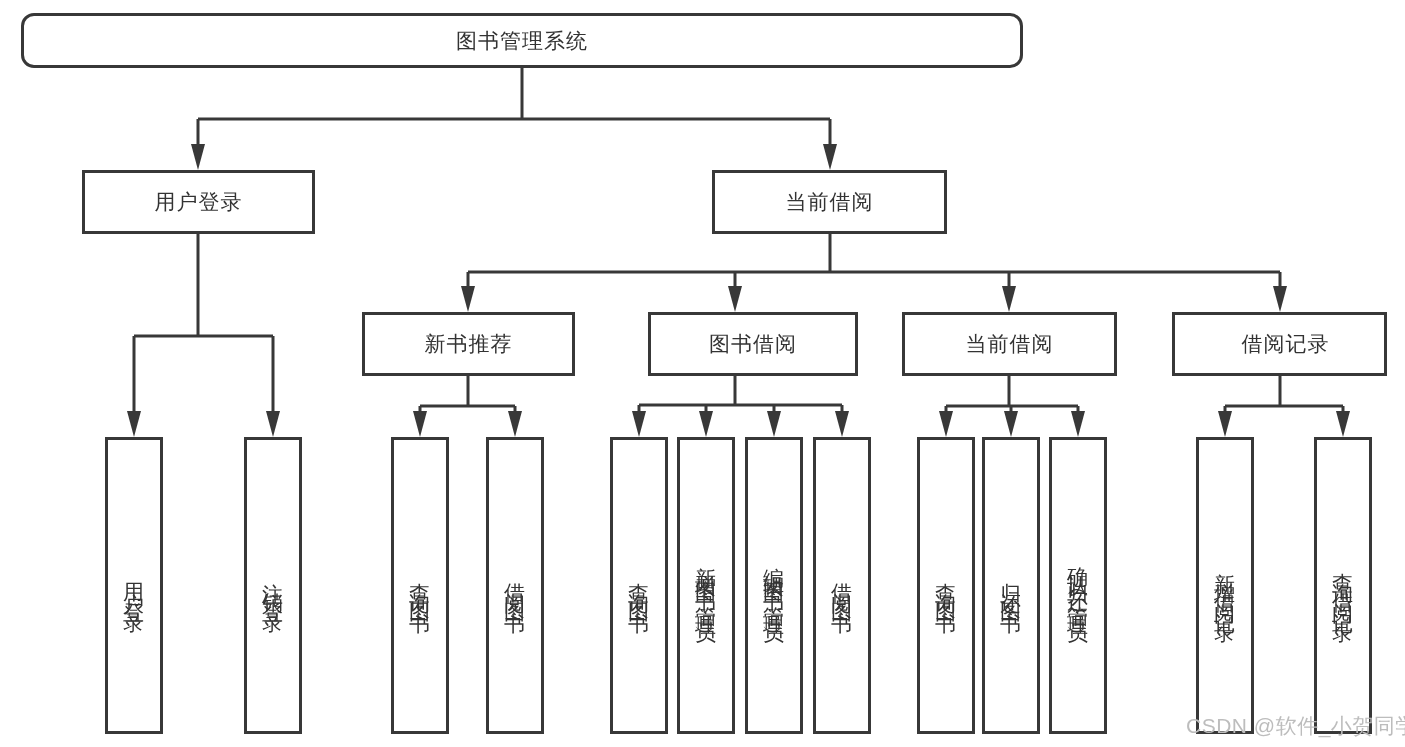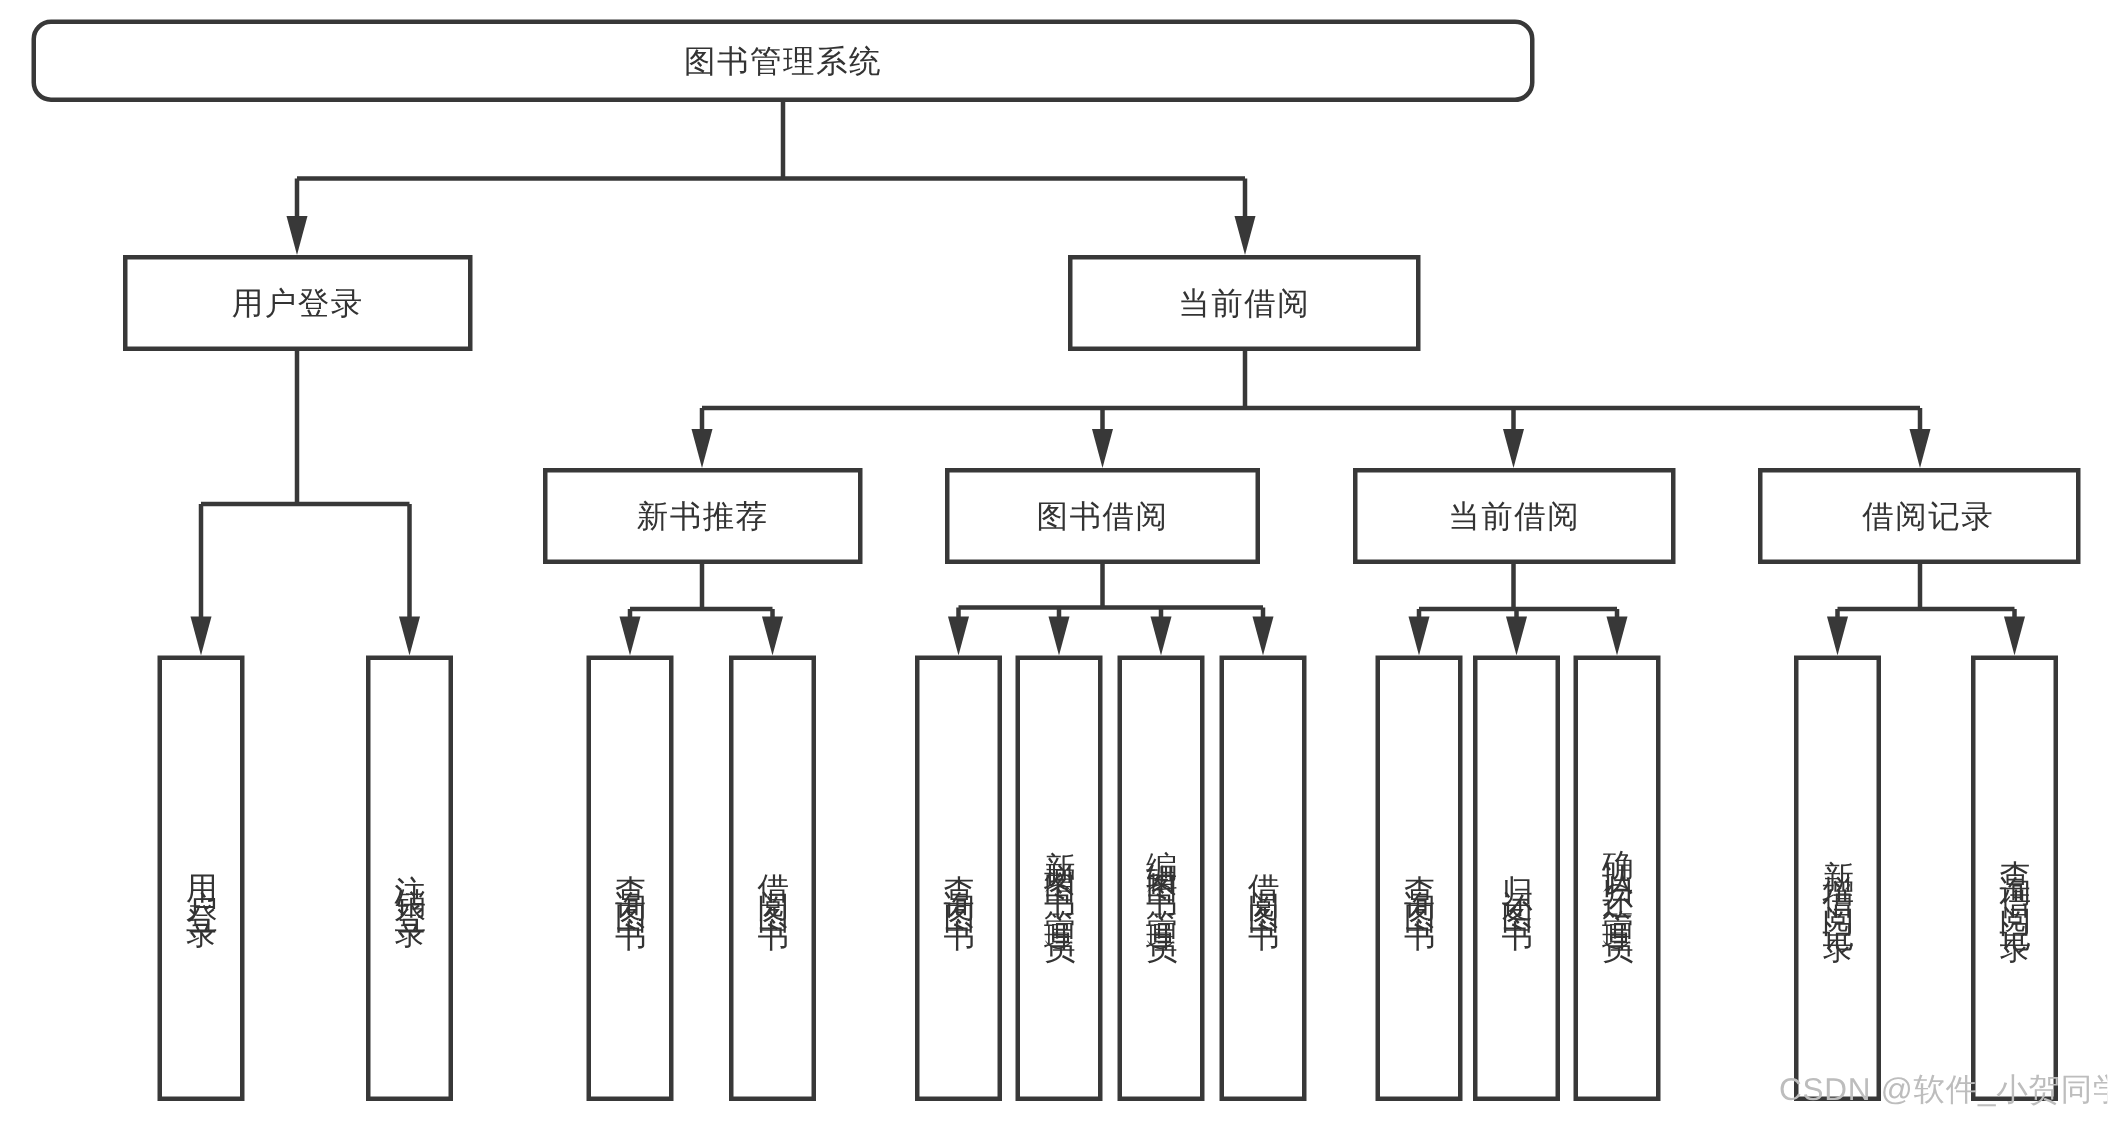--- a/index.html
+++ b/index.html
@@ -114,21 +114,21 @@
   <div class="hbox" style="left:82px; top:170px; width:233px; height:64px;">
     <span>用户登录</span>
   </div>
   <div class="hbox" style="left:712px; top:170px; width:235px; height:64px;">
     <span>当前借阅</span>
   </div>
 
   <div class="hbox" style="left:362px; top:312px; width:213px; height:64px;">
     <span>新书推荐</span>
   </div>
-  <div class="hbox" style="left:630px; top:312px; width:210px; height:64px;">
+  <div class="hbox" style="left:648px; top:312px; width:210px; height:64px;">
     <span>图书借阅</span>
   </div>
   <div class="hbox" style="left:902px; top:312px; width:215px; height:64px;">
     <span>当前借阅</span>
   </div>
   <div class="hbox" style="left:1172px; top:312px; width:215px; height:64px;padding-left:12px;">
     <span>借阅记录</span>
   </div>
 
   <div class="vbox" style="left:105px; top:437px; width:58px; height:297px;">

